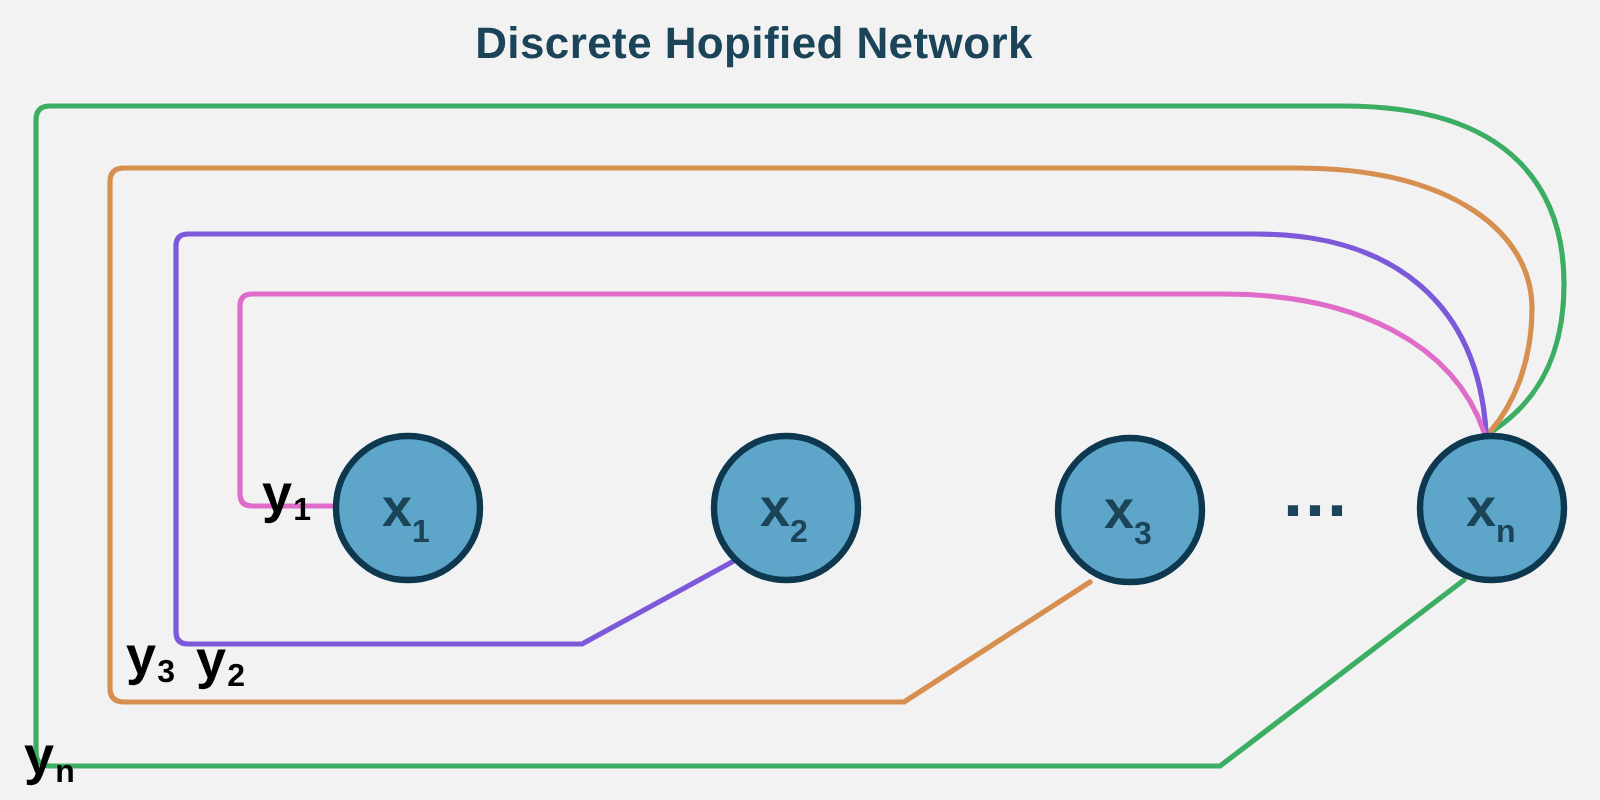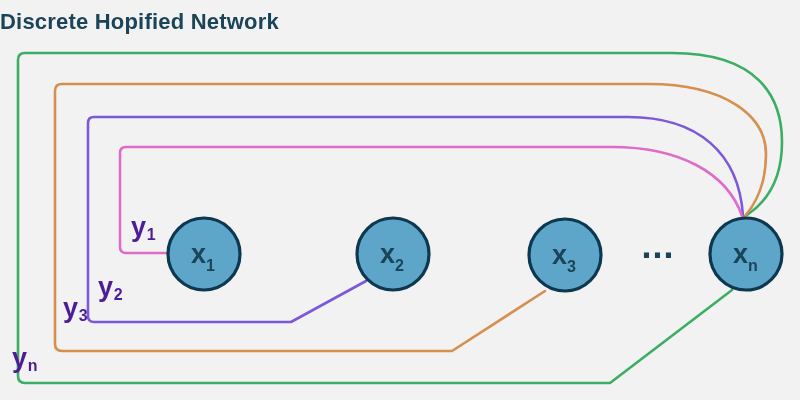--- a/index.html
+++ b/index.html
@@ -19,33 +19,34 @@
   #diagram-svg {
     position: absolute;
     left: 0;
     top: 0;
   }
   .title {
     position: absolute;
     top: 9px;
     left: 0;
     width: 754px;
-    text-align: left;
+    text-align: center;
     font-size: 22px;
     font-weight: 700;
     color: #1b4459;
     letter-spacing: 0.2px;
   }
   .ylabel {
     position: absolute;
     font-size: 27px;
     font-weight: 700;
-    color: #4c1d95;
+    color: #000000;
     line-height: 1.15;
     white-space: nowrap;
+    margin-top: 20px;
   }
   .ylabel sub {
     font-size: 16px;
     font-weight: 700;
     vertical-align: baseline;
     position: relative;
     top: 0.28em;
     left: 0.04em;
   }
   .dots {
@@ -101,17 +102,17 @@
     <text class="node-label" x="380" y="263"><tspan>x</tspan><tspan class="node-sub" dy="8">2</tspan></text>
     <text class="node-label" x="552" y="264"><tspan>x</tspan><tspan class="node-sub" dy="8">3</tspan></text>
     <text class="node-label" x="733" y="263"><tspan>x</tspan><tspan class="node-sub" dy="8">n</tspan></text>
   </svg>
 
   <div class="title">Discrete Hopified Network</div>
 
   <div class="dots">...</div>
 
   <div class="ylabel" style="left:131px; top:212px"><span>y</span><sub>1</sub></div>
-  <div class="ylabel" style="left:98px; top:272px"><span>y</span><sub>2</sub></div>
+  <div class="ylabel" style="left:98px; top:295px"><span>y</span><sub>2</sub></div>
   <div class="ylabel" style="left:63px; top:293px"><span>y</span><sub>3</sub></div>
   <div class="ylabel" style="left:12px; top:343px"><span>y</span><sub>n</sub></div>
 
 </div>
 
 </body></html>

